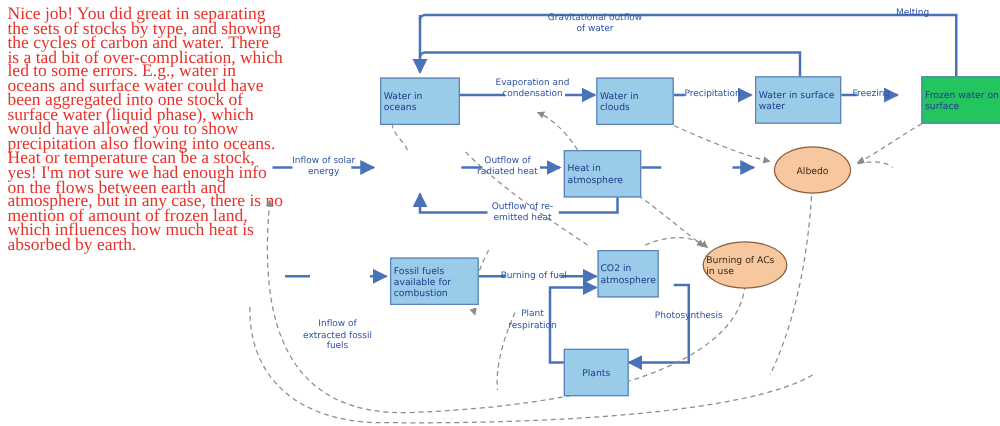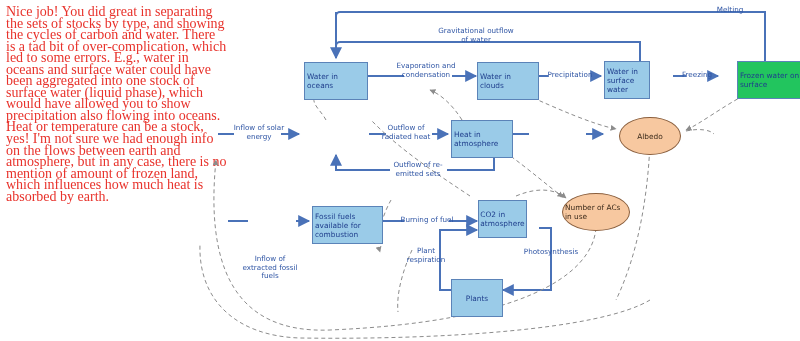--- a/index.html
+++ b/index.html
@@ -124,53 +124,53 @@
 
       <path d="M391,200 C382,216 376,238 380,252" marker-end="url(#ahd)"></path>
       <path d="M412,250 C404,268 396,292 398,312"></path>
     </g>
   </svg>
 
   <div class="node stock" style="left: 304px; top: 62px; width: 64px; height: 28px; background: rgb(154, 203, 232); border-color: rgb(91, 131, 184);">Water in oceans</div>
 
   <div class="node stock" style="left: 477px; top: 62px; width: 62px; height: 30px; background: rgb(154, 203, 232); border-color: rgb(91, 131, 184);">Water in clouds</div>
 
-  <div class="node stock" style="left: 604px; top: 61px; width: 46px; height: 31px; background: rgb(154, 203, 232); border-color: rgb(91, 131, 184);">Water in surface water</div>
+  <div class="node stock" style="left: 604px; top: 61px; width: 69px; height: 31px; background: rgb(154, 203, 232); border-color: rgb(91, 131, 184);">Water in surface water</div>
 
   <div class="node stock" style="left: 721px; top: 61px; width: 69px; height: 31px; background: #22c55e; border-color: rgb(91, 131, 184); margin-left: 16px;">Frozen water on surface</div>
 
 
   <div class="node stock" style="left: 451px; top: 120px; width: 62px; height: 31px; background: rgb(154, 203, 232); border-color: rgb(91, 131, 184);">Heat in atmosphere</div>
 
   <div class="node stock" style="left: 312px; top: 206px; width: 71px; height: 31px; background: rgb(154, 203, 232); border-color: rgb(91, 131, 184);">Fossil fuels available for combustion</div>
 
   <div class="node stock" style="left: 478px; top: 200px; width: 49px; height: 38px; background: rgb(154, 203, 232); border-color: rgb(91, 131, 184);">CO2 in atmosphere</div>
 
   <div class="node stock" style="left: 451px; top: 279px; width: 52px; height: 22px; background: rgb(154, 203, 232); border-color: rgb(91, 131, 184);">Plants</div>
 
   <div class="node aux" style="left: 619px; top: 117px; width: 62px; height: 25px; background: rgb(247, 200, 160); border-color: rgb(138, 94, 60);">Albedo</div>
 
-  <div class="node aux" style="left: 562px; top: 193px; width: 68px; height: 34px; background: rgb(247, 200, 160); border-color: rgb(138, 94, 60);">Number of ACs in use</div>
+  <div class="node aux" style="left: 562px; top: 193px; width: 68px; height: 34px; background: rgb(247, 200, 160); border-color: rgb(138, 94, 60);">Burning of ACs in use</div>
 
   <div class="flowlabel" style="left: 700px; top: 6px; width: 60px; color: rgb(47, 85, 164);">Melting</div>
 
-  <div class="flowlabel" style="left: 437px; top: 27px; width: 78px; color: rgb(47, 85, 164);">Gravitational outflow of water</div>
+  <div class="flowlabel" style="left: 437px; top: 10px; width: 78px; color: rgb(47, 85, 164);">Gravitational outflow of water</div>
 
   <div class="flowlabel" style="left: 394px; top: 62px; width: 64px; color: rgb(47, 85, 164);">Evaporation and condensation</div>
 
   <div class="flowlabel" style="left: 542px; top: 71px; width: 56px; color: rgb(47, 85, 164);">Precipitation</div>
 
   <div class="flowlabel" style="left: 679px; top: 71px; width: 36px; color: rgb(47, 85, 164);">Freezing</div>
 
   <div class="flowlabel" style="left: 228px; top: 124px; width: 62px; color: rgb(47, 85, 164);">Inflow of solar energy</div>
 
   <div class="flowlabel" style="left: 378px; top: 124px; width: 56px; color: rgb(47, 85, 164);">Outflow of radiated heat</div>
 
 
-  <div class="flowlabel" style="left: 385px; top: 161px; width: 66px; color: rgb(47, 85, 164);">Outflow of re-emitted sets</div>
+  <div class="flowlabel" style="left: 385px; top: 161px; width: 66px; color: rgb(47, 85, 164);">Outflow of re-emitted heat</div>
 
   <div class="flowlabel" style="left: 241px; top: 209px; width: 58px; color: rgb(47, 85, 164); margin-top: 46px;">Inflow of extracted fossil fuels</div>
 
   <div class="flowlabel" style="left: 399px; top: 216px; width: 56px; color: rgb(47, 85, 164);">Burning of fuel</div>
 
   <div class="flowlabel" style="left: 404px; top: 247px; width: 44px; color: rgb(47, 85, 164);">Plant respiration</div>
 
   <div class="flowlabel" style="left: 521px; top: 248px; width: 60px; color: rgb(47, 85, 164);">Photosynthesis</div>
 
 </div>

